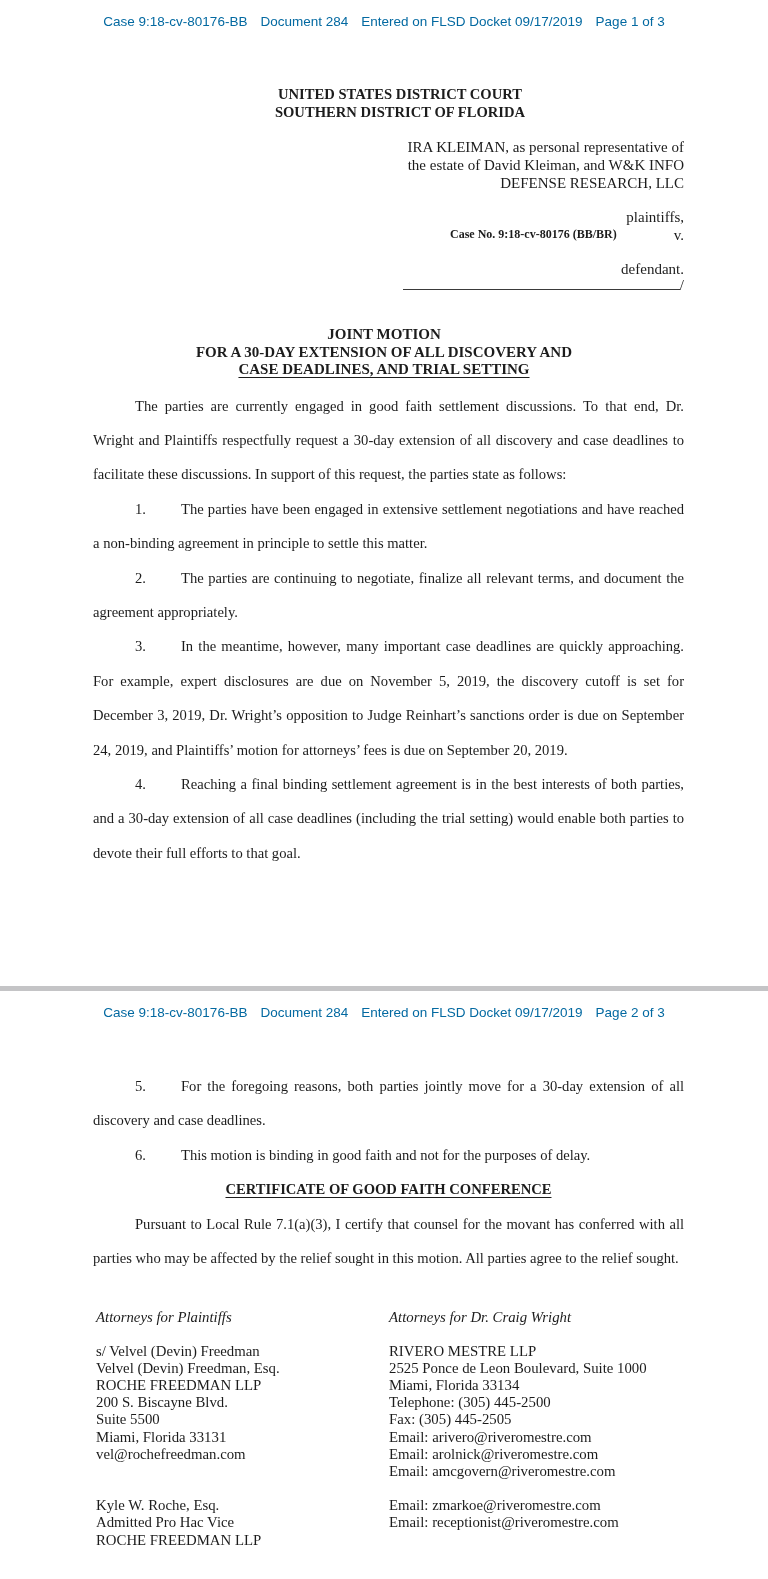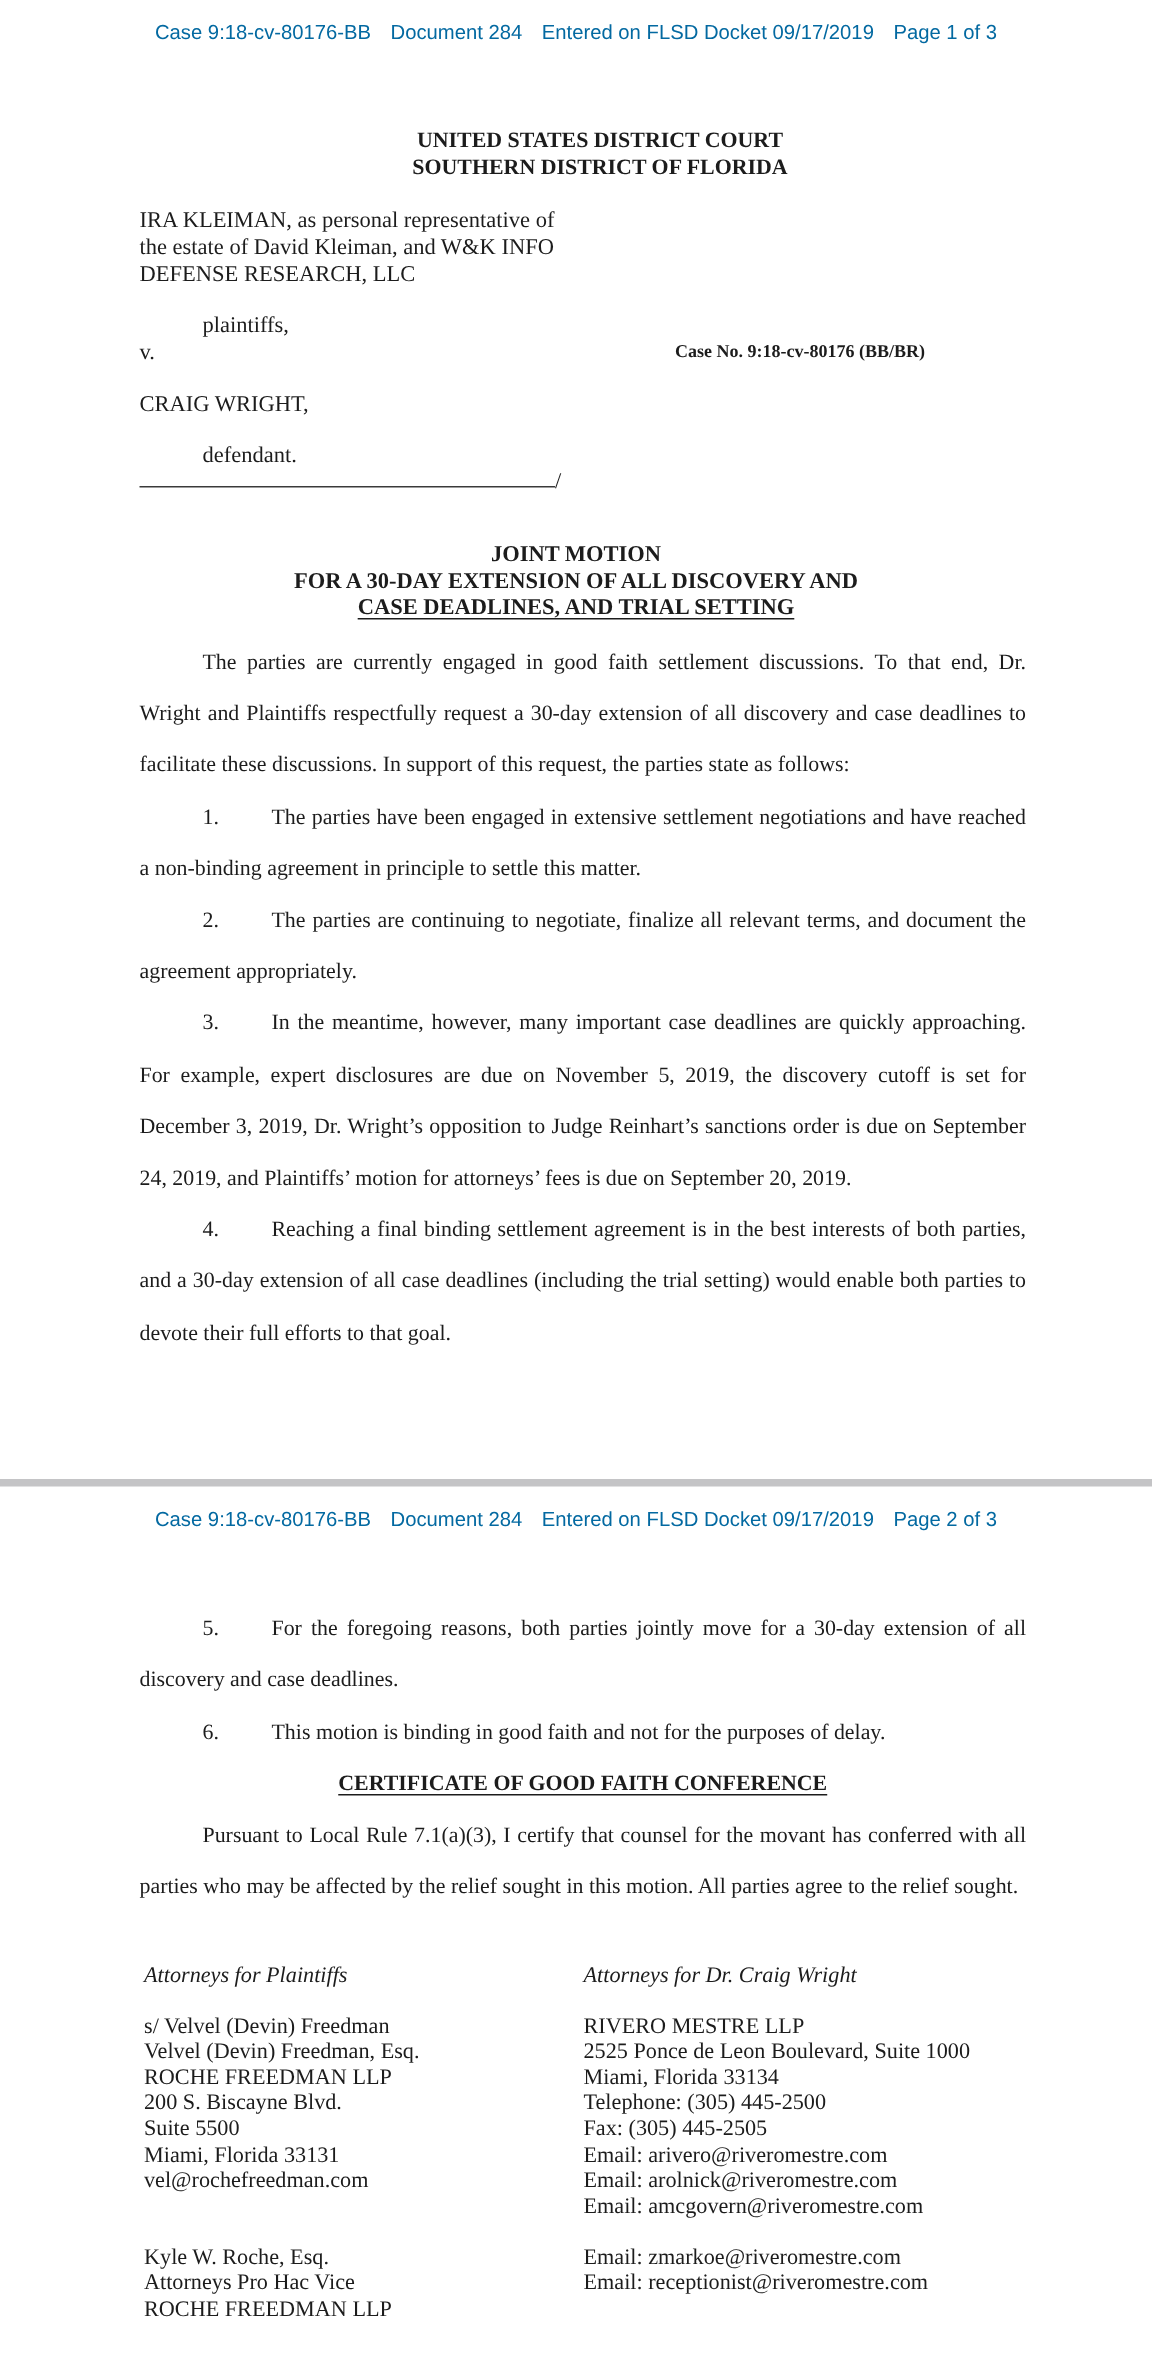--- a/index.html
+++ b/index.html
@@ -26,21 +26,21 @@
 
   .court-title {
     margin-top: 56px;
     text-align: center;
     font-weight: bold;
     font-size: 14.6px; line-height: 17.5px; padding-left: 32px;
   }
 
   .caption {
     margin: 17px 84px 0 93px;
-    font-size: 15px; line-height: 18px;
+    font-size: 15px; line-height: 18px; text-align: right;
   }
   .pre { white-space: pre-line; }
   .caption-indent { margin-left: 42px; }
   .plaintiffs-label { margin-top: 16px; }
   .versus-row { position: relative; }
   .case-number {
     position: absolute; left: 357px; top: -1px;
     font-weight: bold; font-size: 12px;
     white-space: nowrap;
   }
@@ -106,21 +106,20 @@
 
   <div class="caption">
     <div class="pre">IRA KLEIMAN, as personal representative of
 the estate of David Kleiman, and W&amp;K INFO
 DEFENSE RESEARCH, LLC</div>
     <div class="caption-indent plaintiffs-label">plaintiffs,</div>
     <div class="versus-row">
       <span>v.</span>
       <span class="case-number">Case No. 9:18-cv-80176 (BB/BR)</span>
     </div>
-    <div class="defendant-name">CRAIG WRIGHT,</div>
     <div class="caption-indent defendant-label">defendant.</div>
     <div class="sig-row">
       <span class="sig-line"></span><span class="sig-slash">/</span>
     </div>
   </div>
 
   <div class="motion-title">
     <div>JOINT MOTION</div>
     <div>FOR A 30-DAY EXTENSION OF ALL DISCOVERY AND</div>
     <div class="underlined">CASE DEADLINES, AND TRIAL SETTING</div>
@@ -164,18 +163,18 @@
 vel@rochefreedman.com</div>
     <div class="block1 pre">RIVERO MESTRE LLP
 2525 Ponce de Leon Boulevard, Suite 1000
 Miami, Florida 33134
 Telephone: (305) 445-2500
 Fax: (305) 445-2505
 Email: arivero@riveromestre.com
 Email: arolnick@riveromestre.com
 Email: amcgovern@riveromestre.com</div>
     <div class="block2 pre">Kyle W. Roche, Esq.
-Attorneys Pro Hac Vice
+Admitted Pro Hac Vice
 ROCHE FREEDMAN LLP</div>
     <div class="block2 pre">Email: zmarkoe@riveromestre.com
 Email: receptionist@riveromestre.com</div>
   </div>
 </div>
 
 </body></html>

